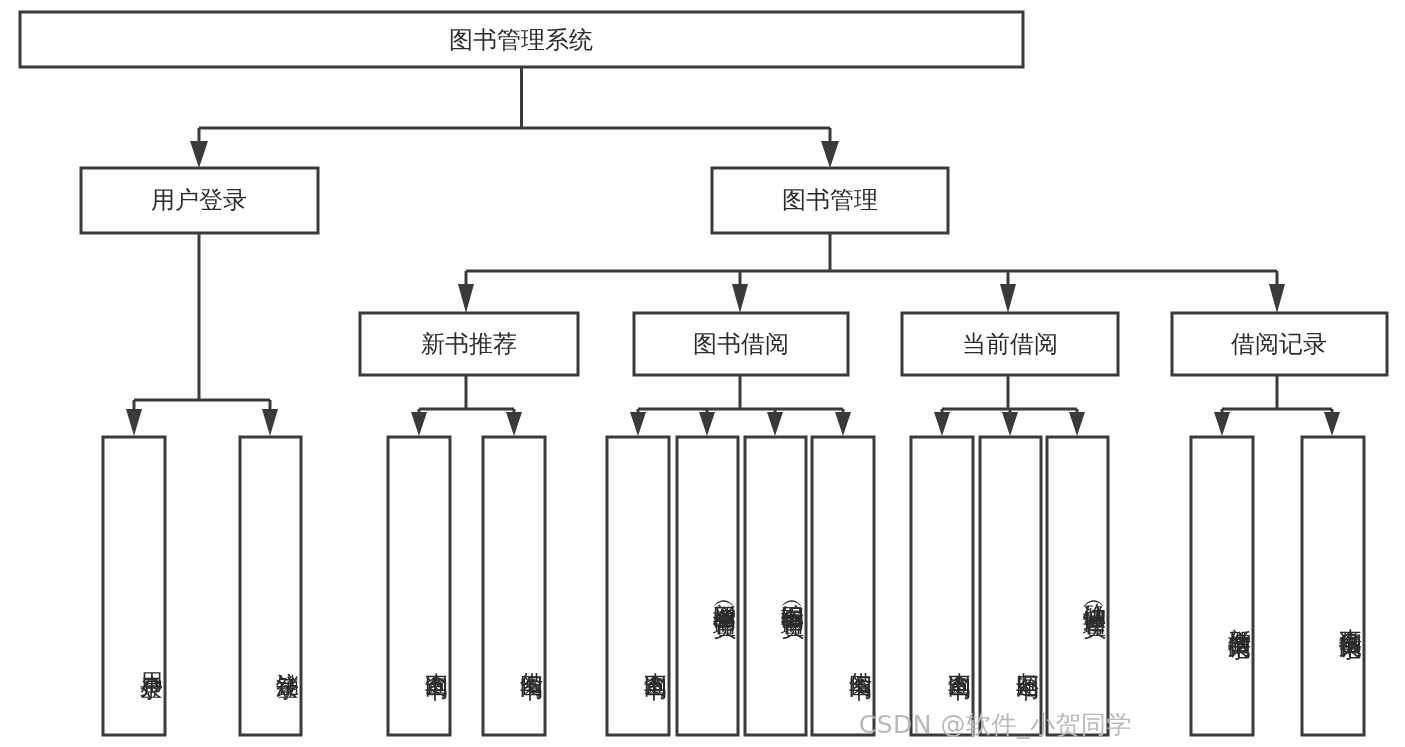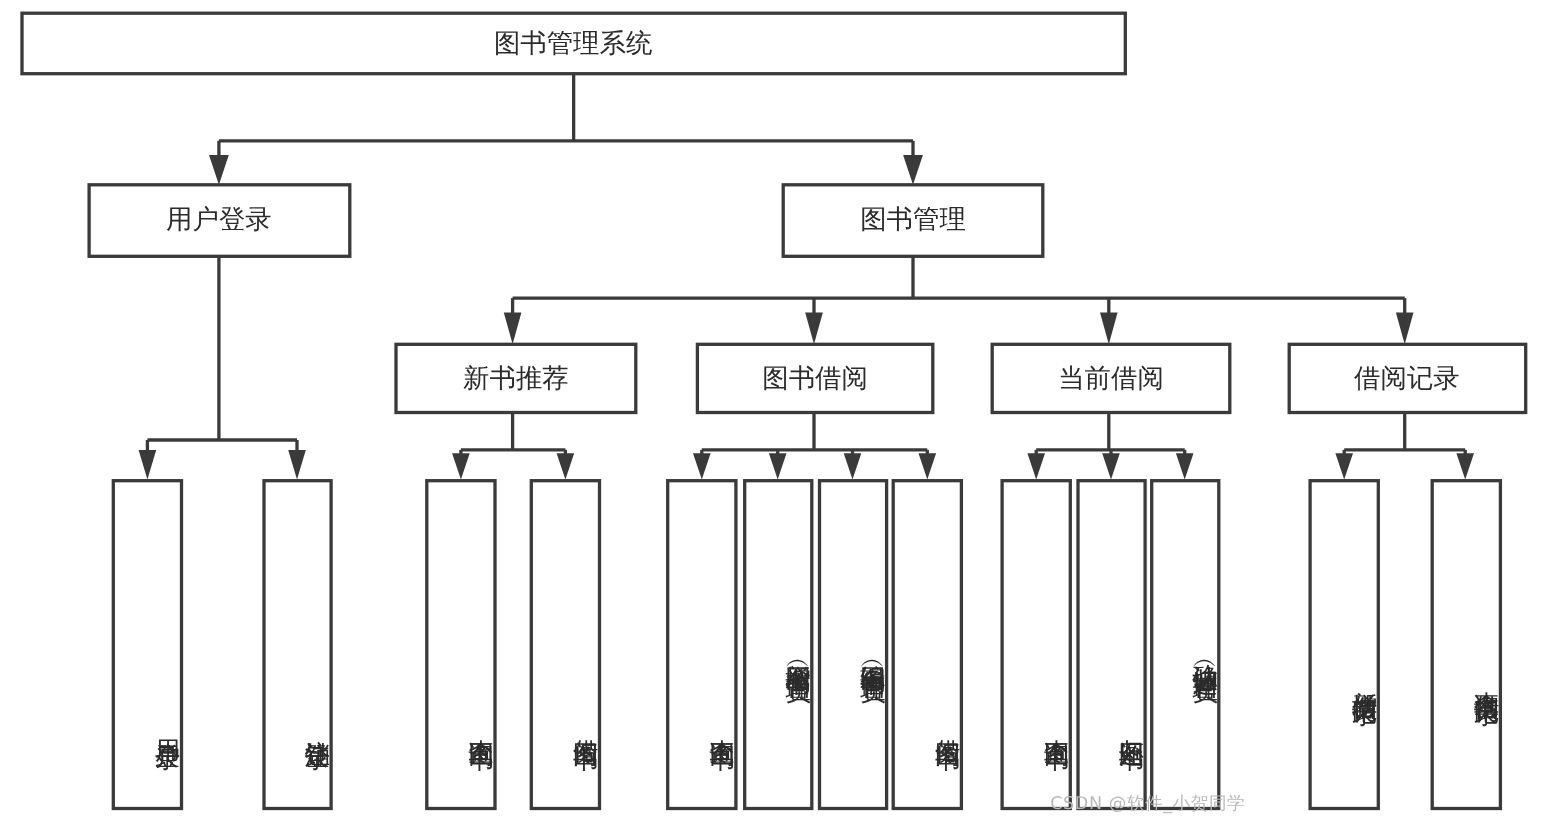--- a/index.html
+++ b/index.html
@@ -62,21 +62,21 @@
     letter-spacing: 2px;
     color: #2b2b2b;
     white-space: nowrap;
     pointer-events: none;
   }
   .watermark {
     position: absolute;
     right: 12px;
     bottom: 6px;
     font-family: "DejaVu Sans", "Liberation Sans", sans-serif;
-    font-size: 16px;
+    font-size: 25px;
     color: #b9b9b9;
     white-space: nowrap;
     letter-spacing: 0.5px;
   }
 </style>
 </head>
 <body>
 
 <div id="diagram-root">
 

